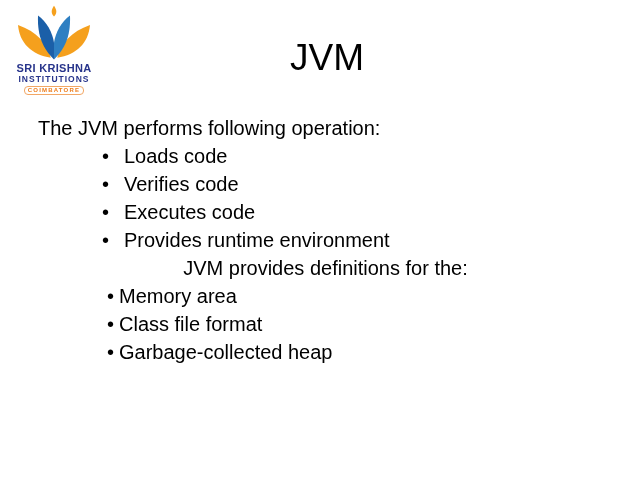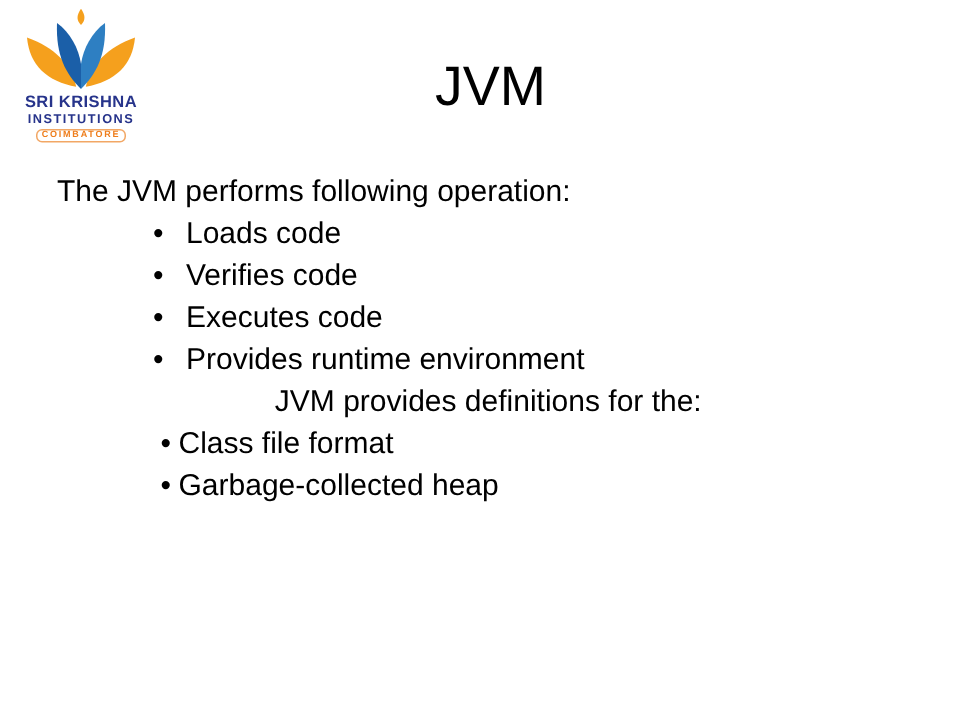--- a/index.html
+++ b/index.html
@@ -134,19 +134,20 @@
     <ul class="group1">
       <li><span class="bullet">•</span><span>Loads code</span></li>
       <li><span class="bullet">•</span><span>Verifies code</span></li>
       <li><span class="bullet">•</span><span>Executes code</span></li>
       <li><span class="bullet">•</span><span>Provides runtime environment</span></li>
     </ul>
 
     <p class="intro intro2">JVM provides definitions for the:</p>
 
     <ul class="group2">
+      <li><span class="bullet">•</span><span>Memory area</span></li>
       <li><span class="bullet">•</span><span>Class file format</span></li>
       <li><span class="bullet">•</span><span>Garbage-collected heap</span></li>
     </ul>
 
   </div>
 
 </div>
 
 </body></html>

